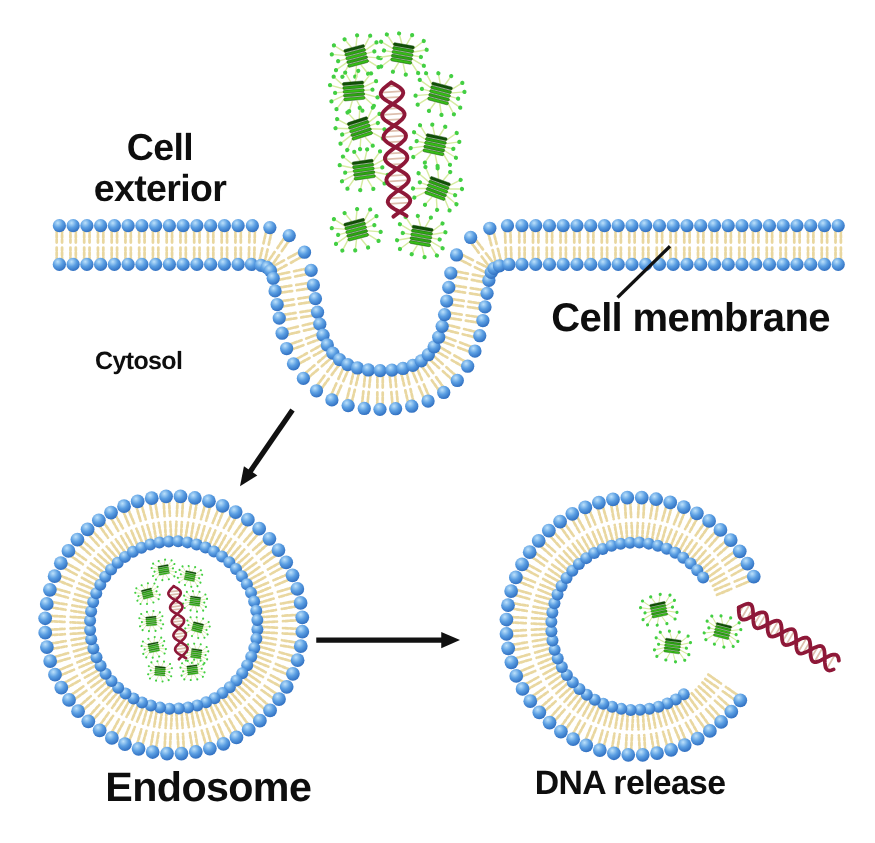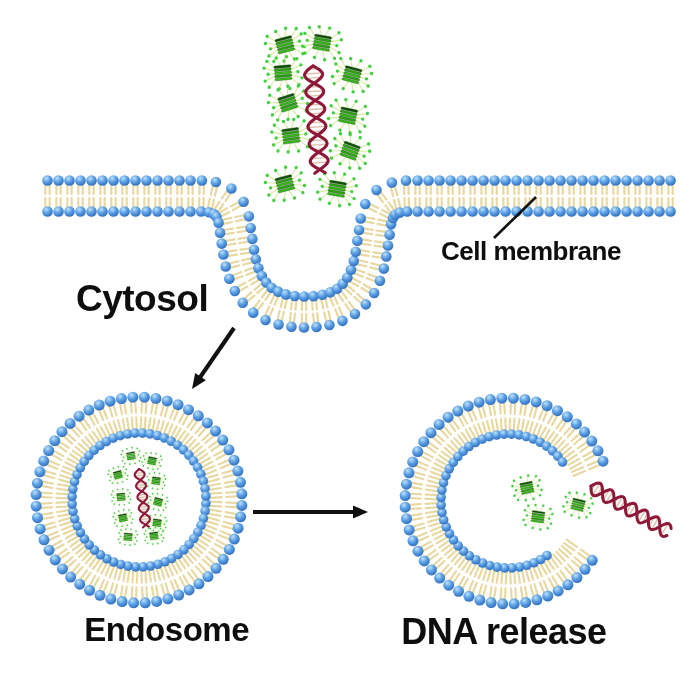--- a/index.html
+++ b/index.html
@@ -3,24 +3,24 @@
 <meta charset="utf-8">
 <style>
   html,body{margin:0;padding:0;background:#fff;}
   #stage{position:relative;width:700px;height:674px;background:#fff;overflow:hidden;
          font-family:"Liberation Sans",sans-serif;}
   #diagram{position:absolute;left:0;top:0;}
   .lbl{position:absolute;font-weight:bold;color:#0e0e0e;letter-spacing:-0.5px;
        font-family:"Liberation Sans",sans-serif;}
   #lbl-cell-exterior{left:28px;top:102px;width:200px;text-align:center;
        font-size:30px;line-height:33px;white-space:pre-line;}
-  #lbl-cytosol{left:76px;top:278px;font-size:37px;}
-  #lbl-cell-membrane{left:441px;top:236px;font-size:26px;}
+  #lbl-cytosol{left:76px;top:278px;font-size:20px;}
+  #lbl-cell-membrane{left:441px;top:236px;font-size:32px;}
   #lbl-endosome{left:29px;top:611px;width:220px;text-align:right;font-size:33px;}
-  #lbl-dna-release{left:394px;top:611px;width:220px;text-align:center;font-size:36px;}
+  #lbl-dna-release{left:394px;top:611px;width:220px;text-align:center;font-size:27px;}
 </style>
 </head>
 <body>
 
 <div id="stage">
   <svg id="diagram" width="700" height="674" viewBox="0 0 700 674" xmlns="http://www.w3.org/2000/svg">
     <defs>
       <radialGradient id="headGrad" cx="0.38" cy="0.3" r="0.8">
         <stop offset="0" stop-color="#bce1fb"></stop>
         <stop offset="0.45" stop-color="#5b9fe3"></stop>
@@ -2065,17 +2065,19 @@
         <polygon points="192,389 195.15281558702657,372.9591224094752 205.86023640292404,380.3314449384537" fill="#111111"></polygon>
         <line x1="253" y1="512" x2="356" y2="512" stroke="#111111" stroke-width="4.2"></line>
         <polygon points="368,512 353,518.5 353,505.5" fill="#111111"></polygon>
       </g>
     <g id="g-leader">
         <line x1="536" y1="197" x2="494" y2="238" stroke="#111111" stroke-width="2.6"></line>
       </g>
   <path d="M 42 196 L 200 196 C 224 196 233 206 235 228 L 239 254 C 245 291 263 312 305 312 C 347 312 365 291 371 254 L 375 228 C 377 206 386 196 410 196 L 672 196" fill="none" stroke="none"></path>
     </svg>
 
+  <div class="lbl" id="lbl-cell-exterior">Cell
+exterior</div>
   <div class="lbl" id="lbl-cytosol">Cytosol</div>
   <div class="lbl" id="lbl-cell-membrane">Cell membrane</div>
   <div class="lbl" id="lbl-endosome">Endosome</div>
   <div class="lbl" id="lbl-dna-release">DNA release</div>
 </div>
 
 </body></html>

